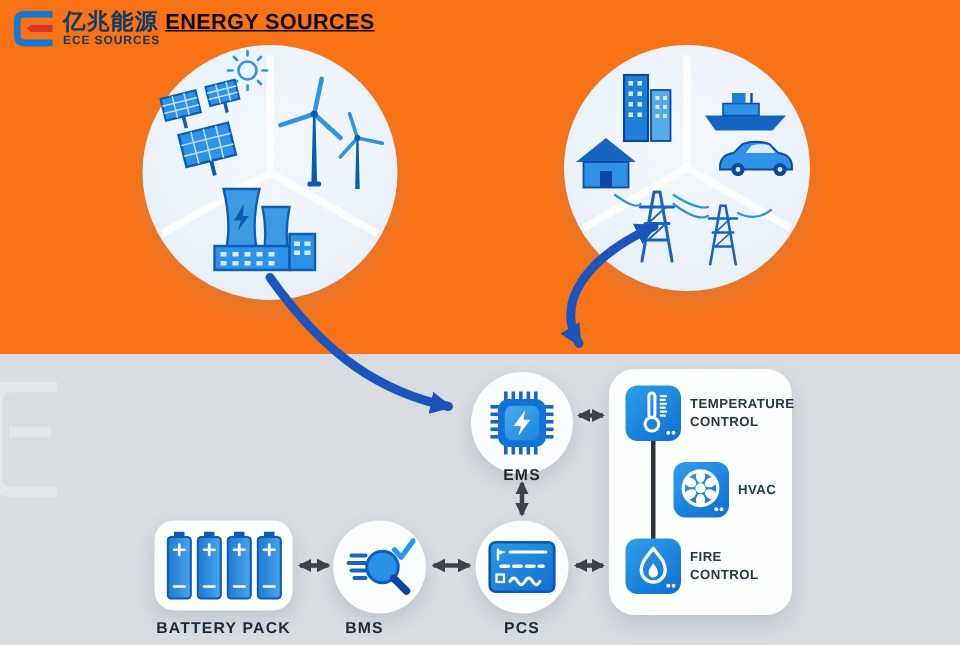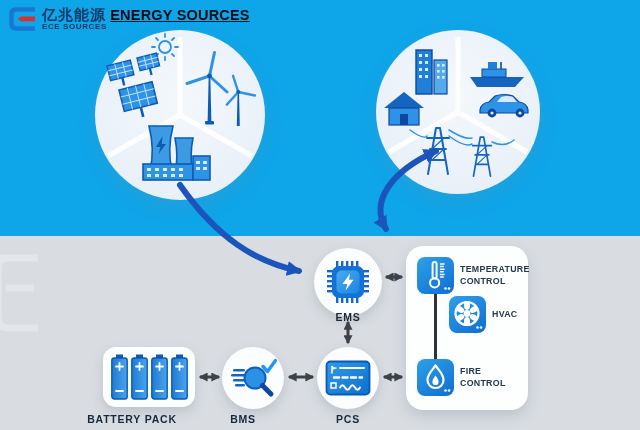--- a/index.html
+++ b/index.html
@@ -1,16 +1,16 @@
 <!DOCTYPE html>
 <html><head>
 <meta charset="utf-8">
 <style>
   html,body{margin:0;padding:0;background:#fff;}
-  .stage{position:relative;width:640px;height:430px;overflow:hidden;background:#0ea5e9;
+  .stage{position:relative;width:640px;height:430px;overflow:hidden;background:#f97316;
          font-family:"Liberation Sans",sans-serif;}
   .gray-band{position:absolute;left:0;top:236px;width:640px;height:194px;background:#d9dde2;z-index:0;}
   .overlay{position:absolute;left:0;top:0;width:640px;height:430px;z-index:3;pointer-events:none;}
 
   
   .logo{position:absolute;left:7px;top:5px;display:flex;align-items:center;gap:5px;z-index:2;}
   .logo-cn{font-size:15px;font-weight:bold;color:#0d3a66;letter-spacing:1px;line-height:1.05;}
   .logo-en{font-size:8px;font-weight:bold;color:#0d3a66;letter-spacing:.6px;}
 
   
@@ -283,21 +283,21 @@
               <line x1="23.5" y1="17.4" x2="27" y2="17.4"></line>
                 <line x1="23.5" y1="20" x2="26.2" y2="20"></line>
             </g>
           </g>
           <circle cx="28.5" cy="31.5" r="1.3" fill="#fff"></circle>
             <circle cx="32" cy="31.5" r="1.3" fill="#fff"></circle>
         </svg>
       </div>
       <div class="ctl-label">TEMPERATURE CONTROL</div>
     </div>
-    <div class="ctl-row" style="top:50px;padding-left:32px;">
+    <div class="ctl-row" style="top:62px;padding-left:32px;">
       <div class="ctl-icon">
         <svg width="37" height="37" viewBox="0 0 37 37">
           <circle cx="18" cy="17.5" r="11.5" stroke="#ffffff" stroke-width="2.2" fill="none"></circle>
           <g fill="#ffffff">
             <ellipse cx="18" cy="9.5" rx="3" ry="4.4" transform="rotate(0 18 17.5)"></ellipse>
             <ellipse cx="18" cy="9.5" rx="3" ry="4.4" transform="rotate(60 18 17.5)"></ellipse>
             <ellipse cx="18" cy="9.5" rx="3" ry="4.4" transform="rotate(120 18 17.5)"></ellipse>
             <ellipse cx="18" cy="9.5" rx="3" ry="4.4" transform="rotate(180 18 17.5)"></ellipse>
             <ellipse cx="18" cy="9.5" rx="3" ry="4.4" transform="rotate(240 18 17.5)"></ellipse>
             <ellipse cx="18" cy="9.5" rx="3" ry="4.4" transform="rotate(300 18 17.5)"></ellipse>
@@ -347,21 +347,21 @@
       <path d="M5,12.5 H12 M8.5,9 V16" stroke="#fff" stroke-width="1.8" stroke-linecap="round"></path>
       <path d="M5,37 H12" stroke="#fff" stroke-width="1.8" stroke-linecap="round"></path>
     </svg>
     <svg width="17" height="46" viewBox="0 0 17 46">
       <rect x="5" y="0.5" width="7" height="4" fill="#0c5ab2"></rect>
       <rect x="0.8" y="4" width="15.4" height="41" rx="2.5" fill="url(#gbat)" stroke="#0c5ab2" stroke-width="1.4"></rect>
       <path d="M5,12.5 H12 M8.5,9 V16" stroke="#fff" stroke-width="1.8" stroke-linecap="round"></path>
       <path d="M5,37 H12" stroke="#fff" stroke-width="1.8" stroke-linecap="round"></path>
     </svg>
   </div>
-  <div class="nlabel" style="left:78px;top:413px;width:108px;">BATTERY PACK</div>
+  <div class="nlabel" style="left:95px;top:413px;width:108px;">BATTERY PACK</div>
 
   <div class="node n-bms">
     <svg width="47" height="42" viewBox="0 0 47 42">
       <g fill="#1565c0">
         <rect x="3" y="12" width="12" height="2.6" rx="1.3"></rect>
         <rect x="1" y="17" width="14" height="2.6" rx="1.3"></rect>
         <rect x="3" y="22" width="12" height="2.6" rx="1.3"></rect>
         <rect x="5" y="27" width="10" height="2.6" rx="1.3"></rect>
       </g>
       <circle cx="25" cy="21" r="10.5" fill="#2b91e4" stroke="#0f5fc0" stroke-width="2"></circle>

